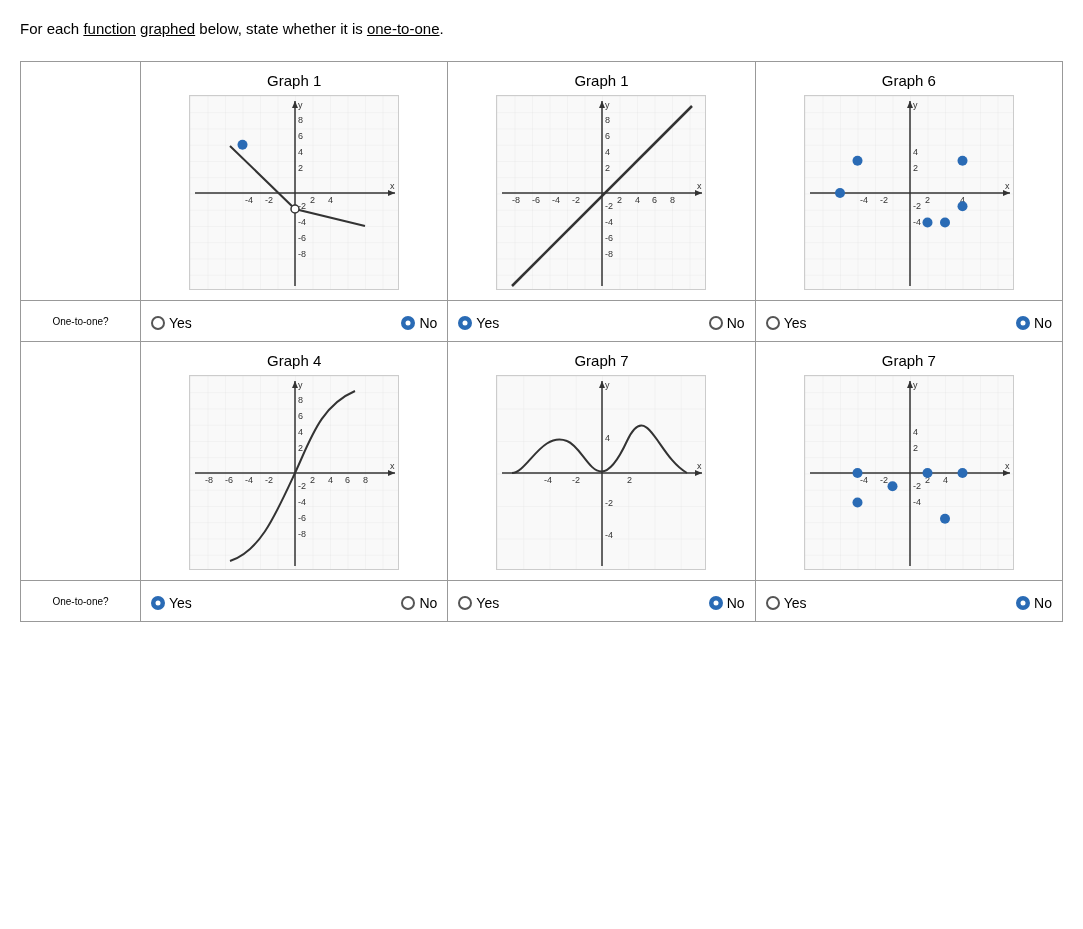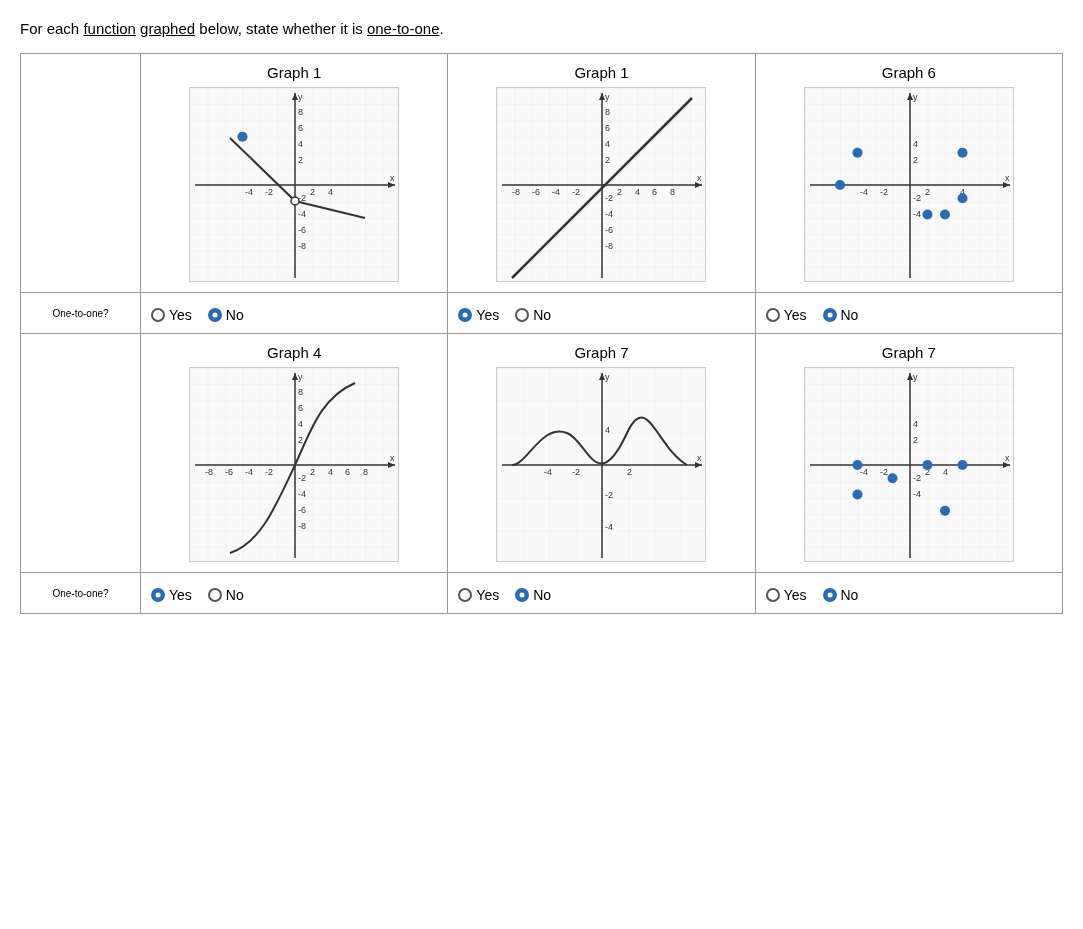--- a/index.html
+++ b/index.html
@@ -3,21 +3,21 @@
   <meta charset="utf-8">
   <style>
     * { box-sizing: border-box; margin: 0; padding: 0; }
     body {
       font-family: Arial, sans-serif;
       background: #fff;
       padding: 20px;
       font-size: 14px;
     }
     .intro {
-      margin-bottom: 16px;
+      margin-bottom: 24px;
       font-size: 15px;
     }
     .intro u { text-decoration: underline; }
     .grid-table {
       border-collapse: collapse;
       width: 100%;
       max-width: 1050px;
       border: 1px solid #999;
     }
     .grid-table td {
@@ -43,21 +43,21 @@
       height: 195px;
       margin: 0 auto;
       position: relative;
       background: #f9f9f9;
       border: 1px solid #ccc;
       overflow: hidden;
     }
     .radio-row {
       display: flex;
       align-items: center;
-      justify-content: flex-start;
+      justify-content: space-between;
       gap: 16px;
       font-size: 14px;
       margin-top: 4px;
     }
     .radio-option {
       display: flex;
       align-items: center;
       gap: 4px;
     }
     .radio-circle {

